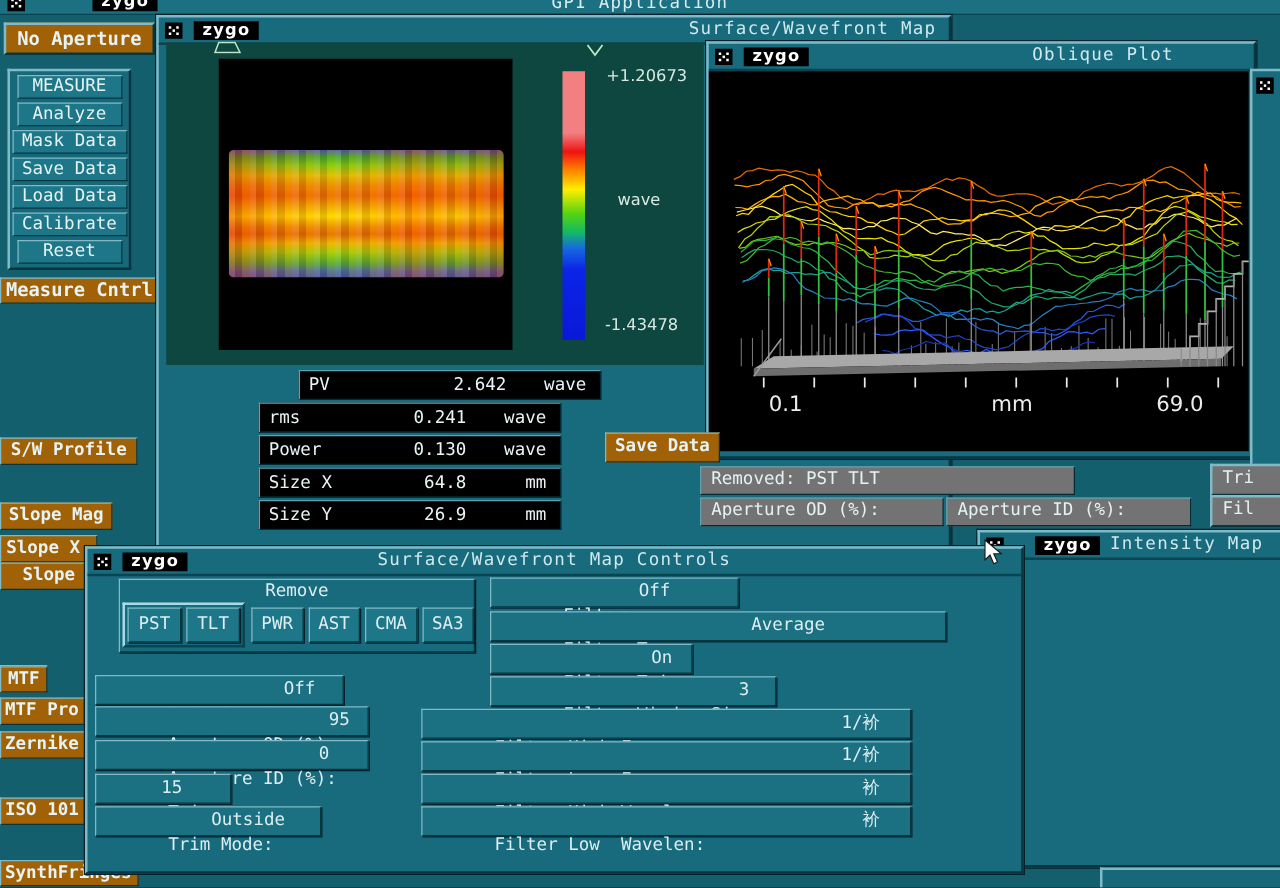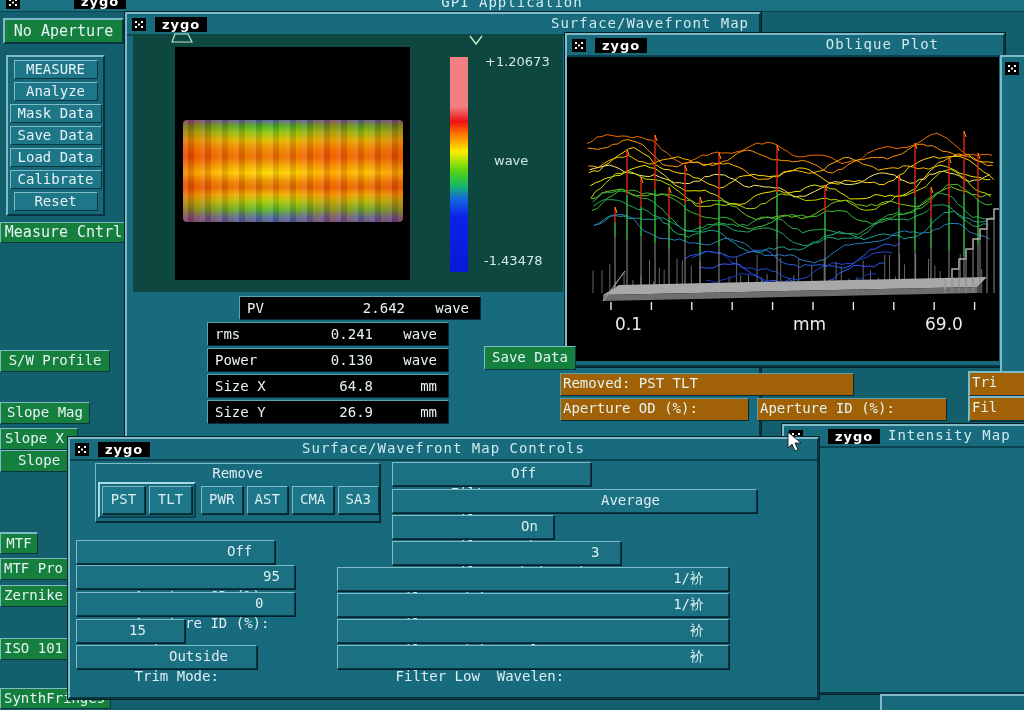--- a/index.html
+++ b/index.html
@@ -10,23 +10,23 @@
   .bvl{border-style:solid;border-width:2px;border-color:#7fbac6 #073641 #073641 #7fbac6;}
   .bvl1{border-style:solid;border-width:1px;border-color:#7fbac6 #073641 #073641 #7fbac6;}
   .win{position:absolute;background:#186a7d;border-style:solid;border-width:2px;
        border-color:#7fbac6 #073641 #073641 #7fbac6;box-shadow:0 0 0 1px #04222b;}
   .tbar{position:relative;height:20px;display:flex;align-items:center;gap:9px;
         padding-left:5px;border-bottom:2px solid #0a4450;}
   .tb-title{position:absolute;top:1px;font-size:14px;color:#cfe9ee;letter-spacing:1px;white-space:nowrap;}
   .sysbox{width:14px;height:13px;background:#000;display:flex;align-items:center;justify-content:center;flex:0 0 auto;}
   .zygo{background:#000;color:#fff;font-family:"DejaVu Sans","Liberation Sans",sans-serif;
         font-weight:bold;font-size:13px;line-height:15px;padding:0 7px;letter-spacing:1px;flex:0 0 auto;}
-  .btn{position:absolute;background:#15803d;text-align:center;color:#e6f3f5;cursor:default;}
+  .btn{position:absolute;background:#a16207;text-align:center;color:#e6f3f5;cursor:default;font-weight:bold;}
   .sbtn{background:#1e7689;text-align:center;color:#e6f3f5;}
-  .blackbar{position:absolute;background:#a16207;color:#e4f2f2;line-height:19px;padding-left:2px;
+  .blackbar{position:absolute;background:#737373;color:#e4f2f2;line-height:19px;padding-left:8px;
             border-style:solid;border-width:1px;border-color:#5fa2af #052b34 #052b34 #5fa2af;white-space:nowrap;overflow:hidden;}
   .statrow{position:absolute;background:#000;color:#e9f5f5;height:22px;display:flex;align-items:center;
            border-style:solid;border-width:1px;border-color:#5fa2af #052b34 #052b34 #5fa2af;}
   .statrow .sl{padding-left:7px;width:86px;}
   .statrow .sv{flex:1;text-align:right;}
   .statrow .su{width:64px;text-align:right;padding-right:11px;}
   .fld{position:absolute;background:#1b7082;height:22px;line-height:20px;padding-left:7px;
        border-style:solid;border-width:1px;border-color:#7fbac6 #073641 #073641 #7fbac6;
        box-shadow:1px 1px 0 #04222b;white-space:pre;}
   .fld .val{position:absolute;top:0;line-height:20px;}

